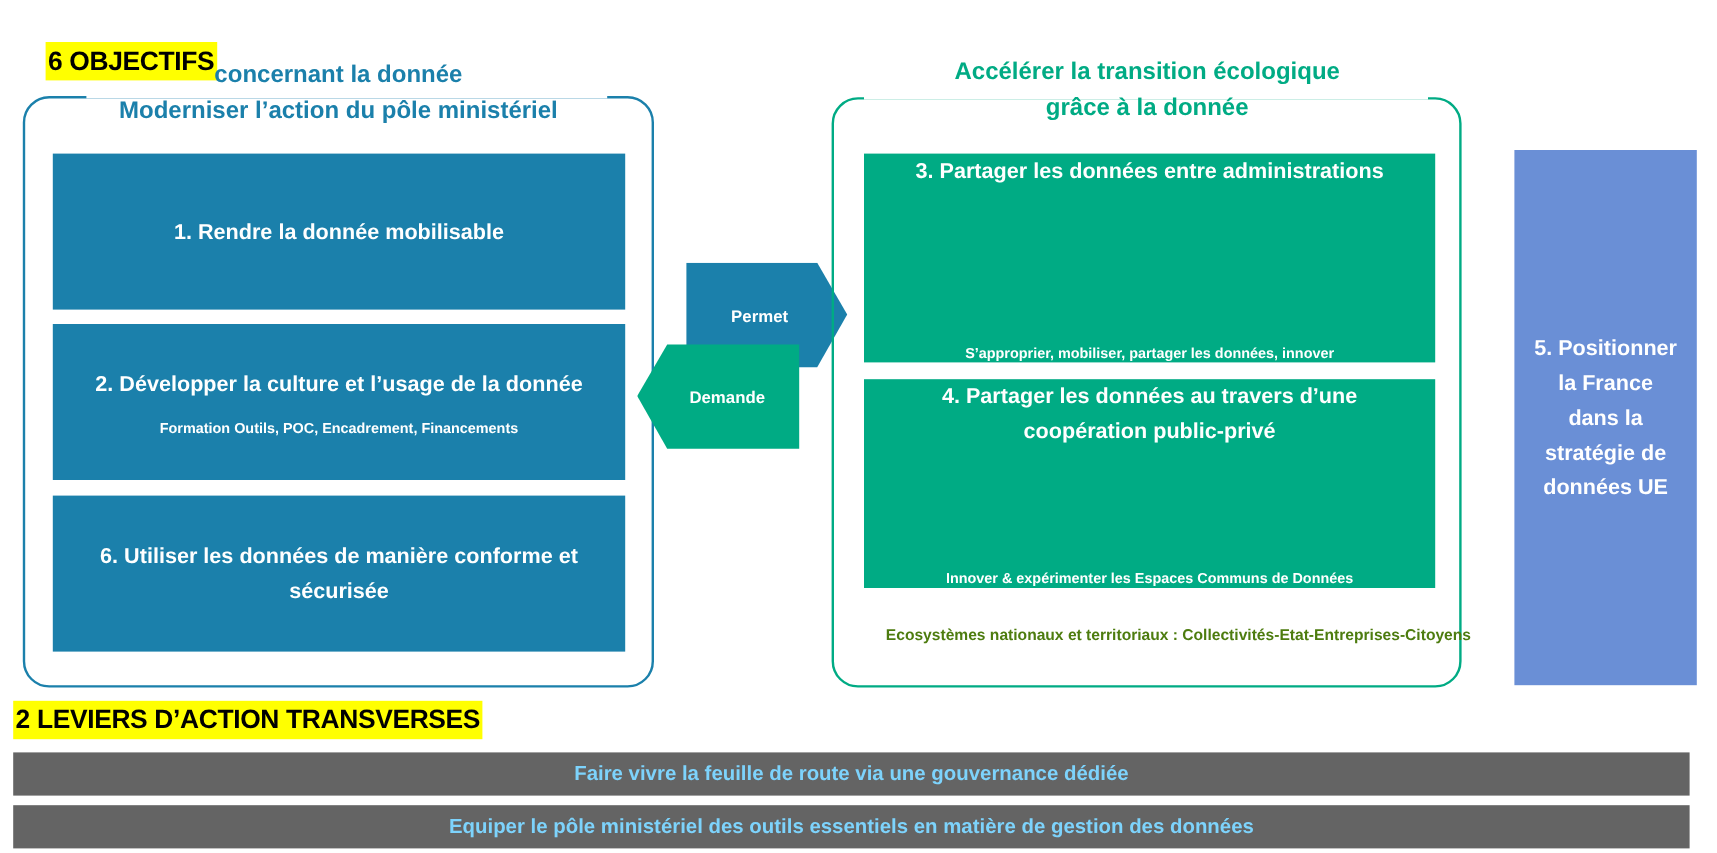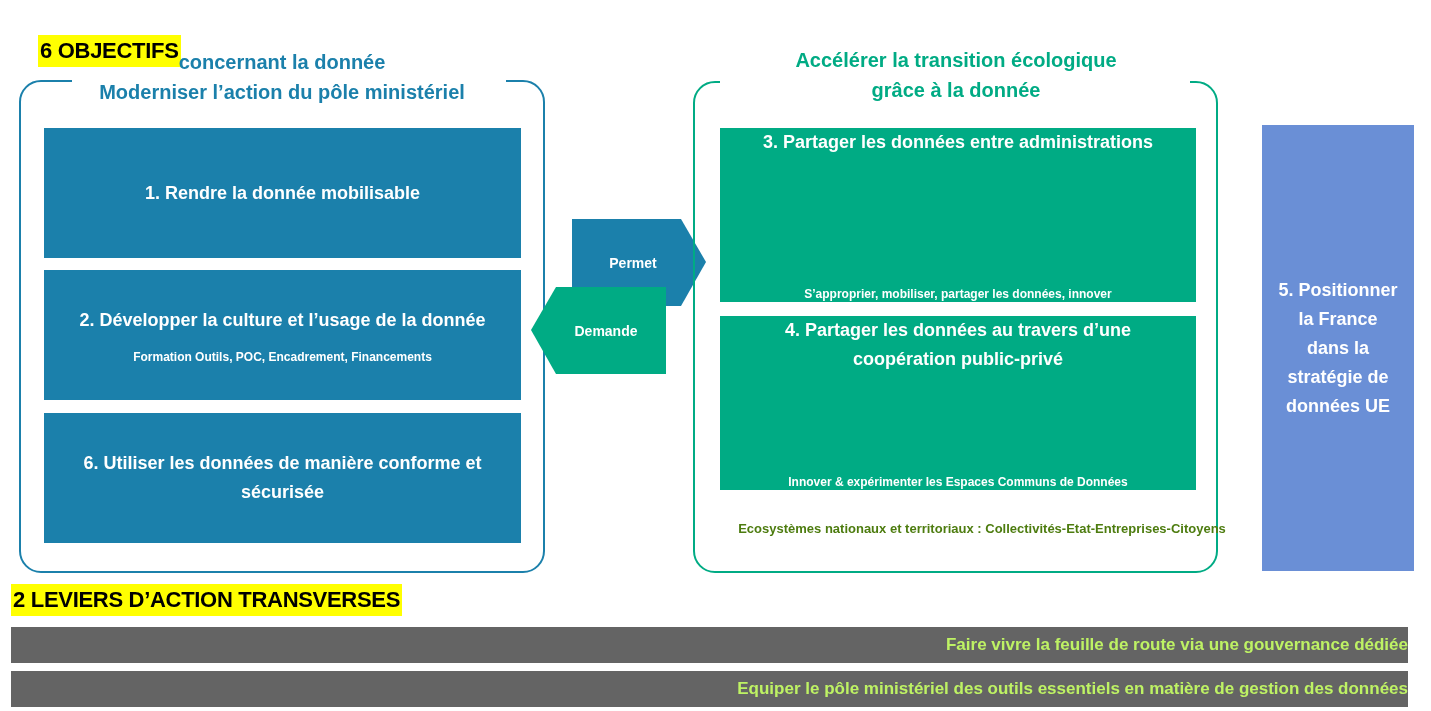--- a/index.html
+++ b/index.html
@@ -11,22 +11,22 @@
   .group-title { text-align: center; font-weight: bold; font-size: 20px; line-height: 30px; }
   .frame { border: 2px solid; border-radius: 22px; }
   .gap { background: #fff; height: 4px; }
   .box { display: flex; flex-direction: column; justify-content: center; align-items: center;
          color: #fff; text-align: center; font-weight: bold; padding: 0 16px; }
   .box .t { font-size: 18px; line-height: 29px; }
   .box .s { font-size: 12px; line-height: 16px; margin-top: 10px; }
   .blue { background: #1b80ab; }
   .green { background: #00ab84; justify-content: space-between; }
   .peri { background: #6a8fd6; }
-  .bar { background: #646464; color: #bef264; font-weight: bold; font-size: 17px;
-         display: flex; align-items: center; justify-content: flex-end; }
+  .bar { background: #646464; color: #7dd3fc; font-weight: bold; font-size: 17px;
+         display: flex; align-items: center; justify-content: center; }
   .arrow-label { color: #fff; font-weight: bold; font-size: 14px; }
 </style>
 </head>
 <body>
 
 <div class="abs hl" style="left:38px; top:12px; height:32px;margin-top:23px;">6 OBJECTIFS</div>
 
 <div class="abs frame" style="left:19px; top:80px; width:526px; height:493px; border-color:#1b80ab;"></div>
 <div class="abs gap" style="left:72px; top:78px; width:434px;"></div>
 <div class="abs group-title" style="left:40px; top:47px; width:484px; color:#1b80ab;">

